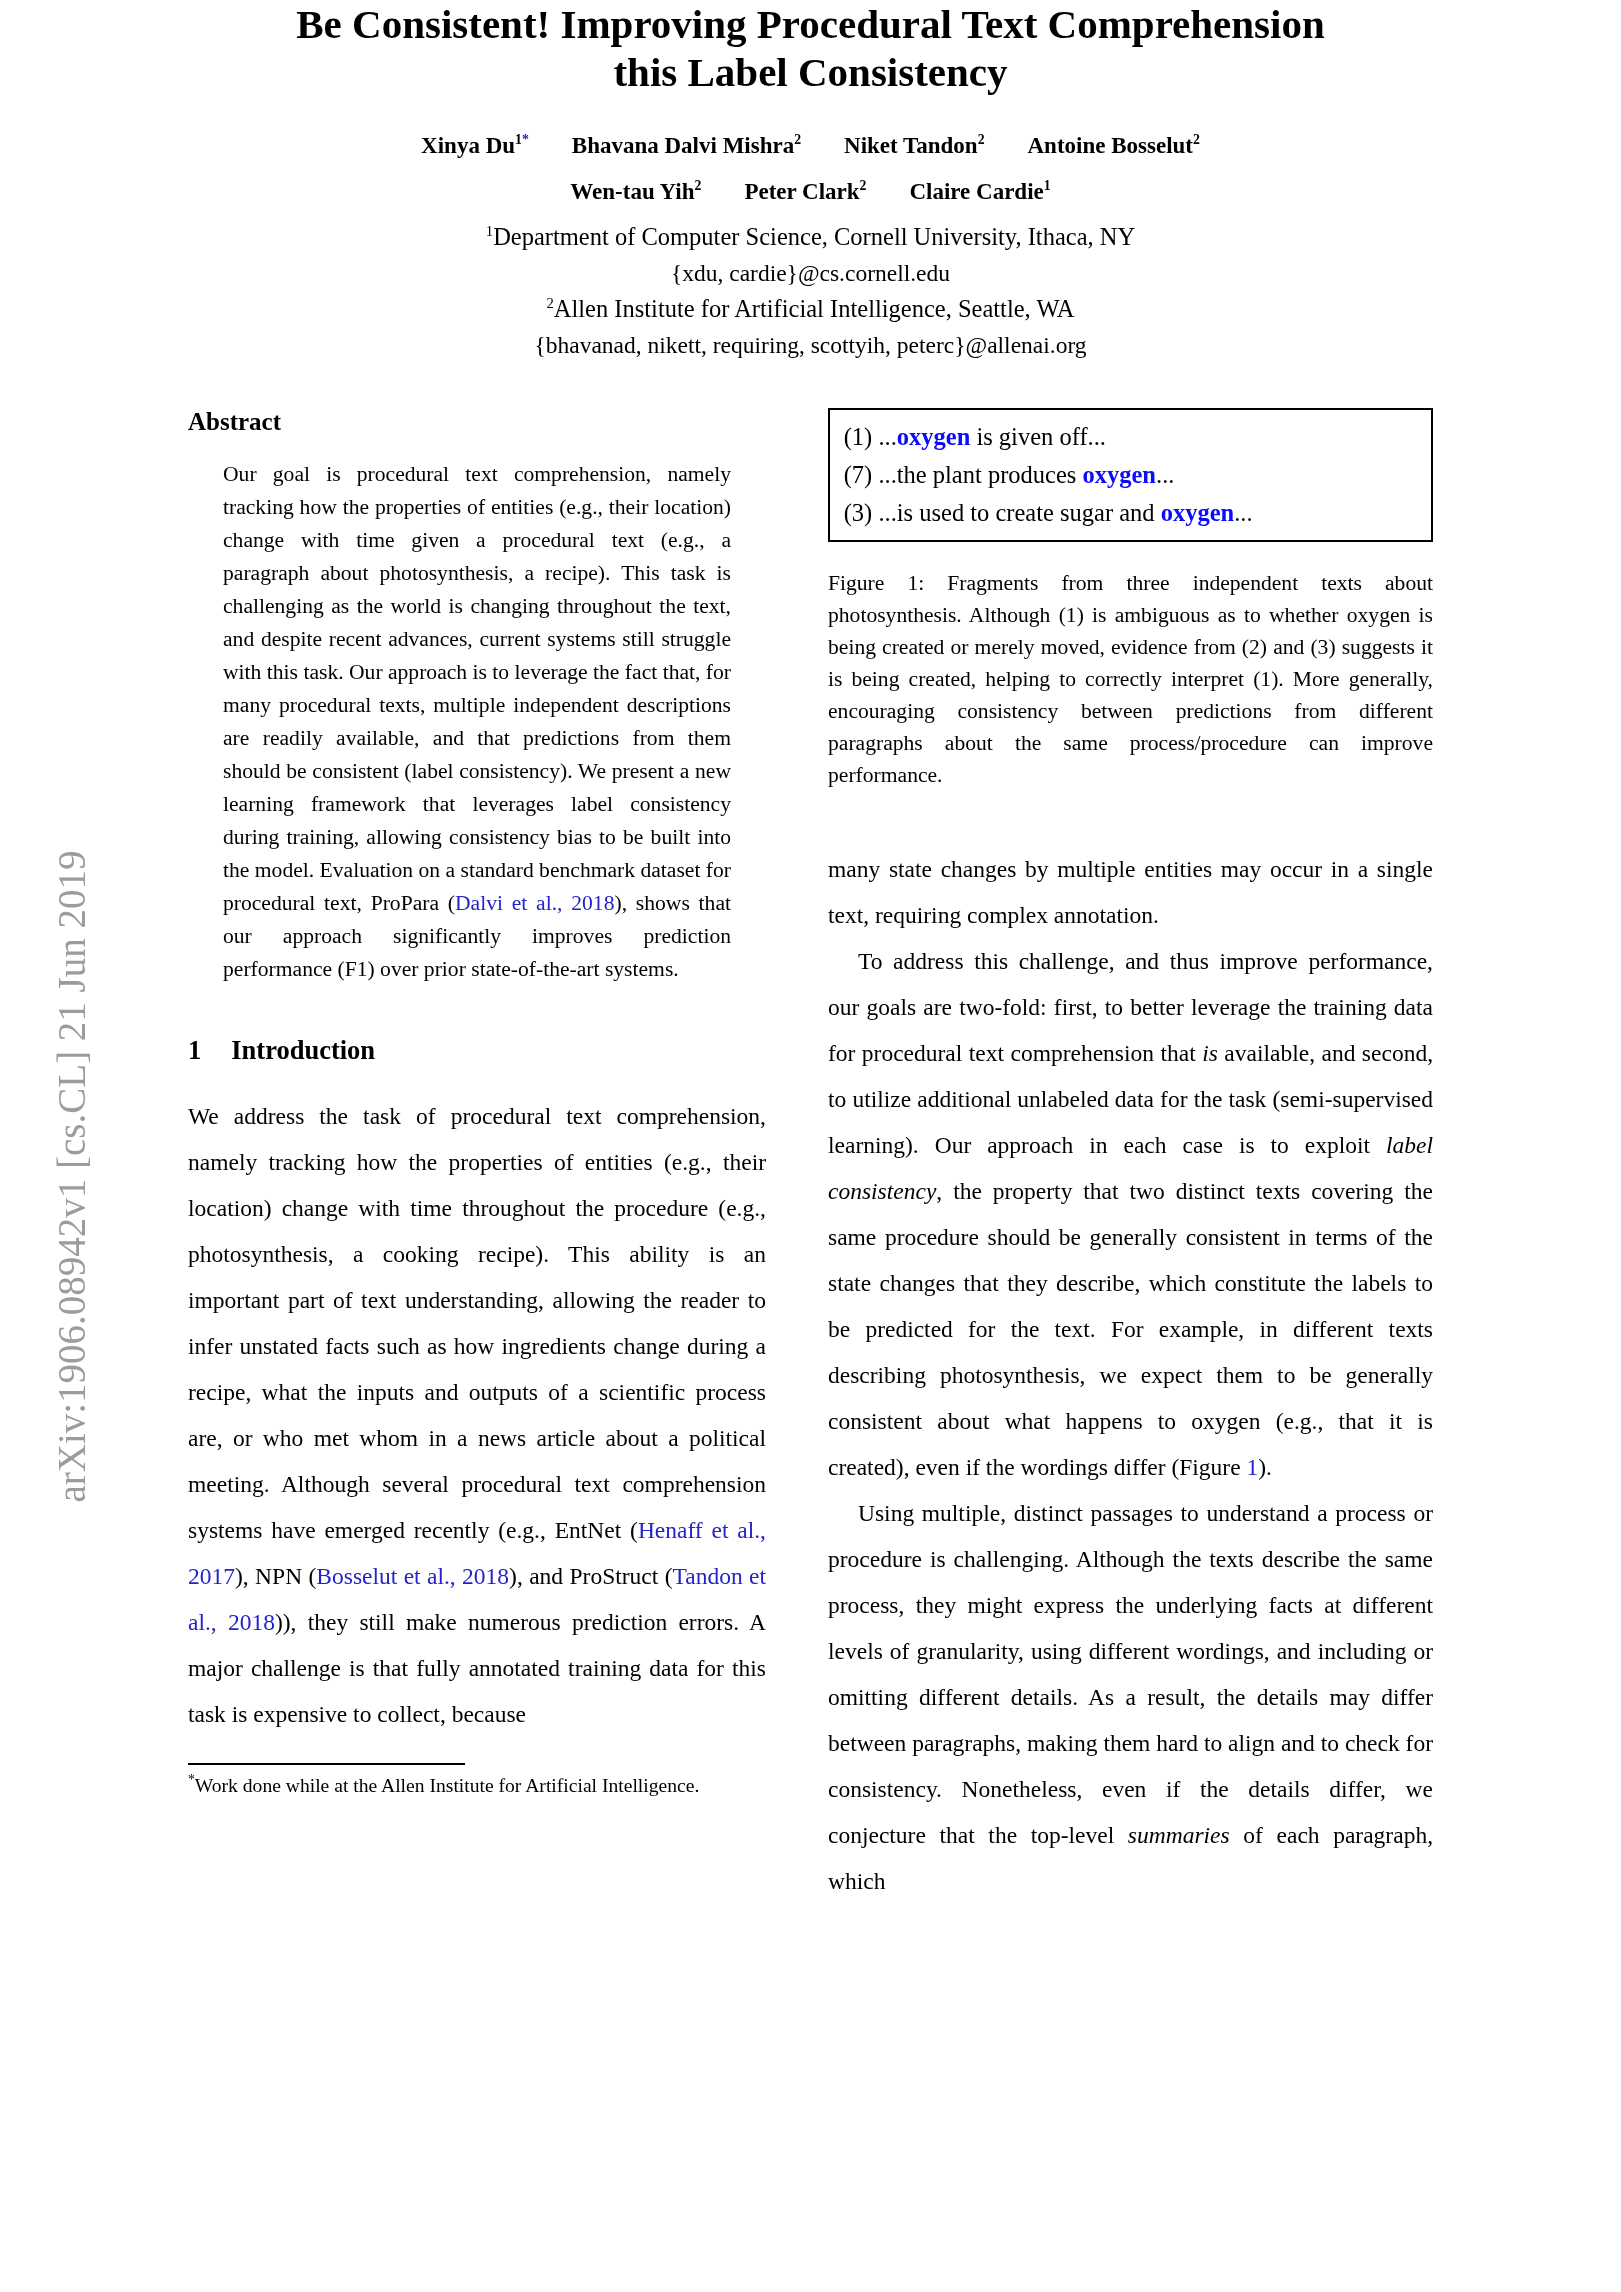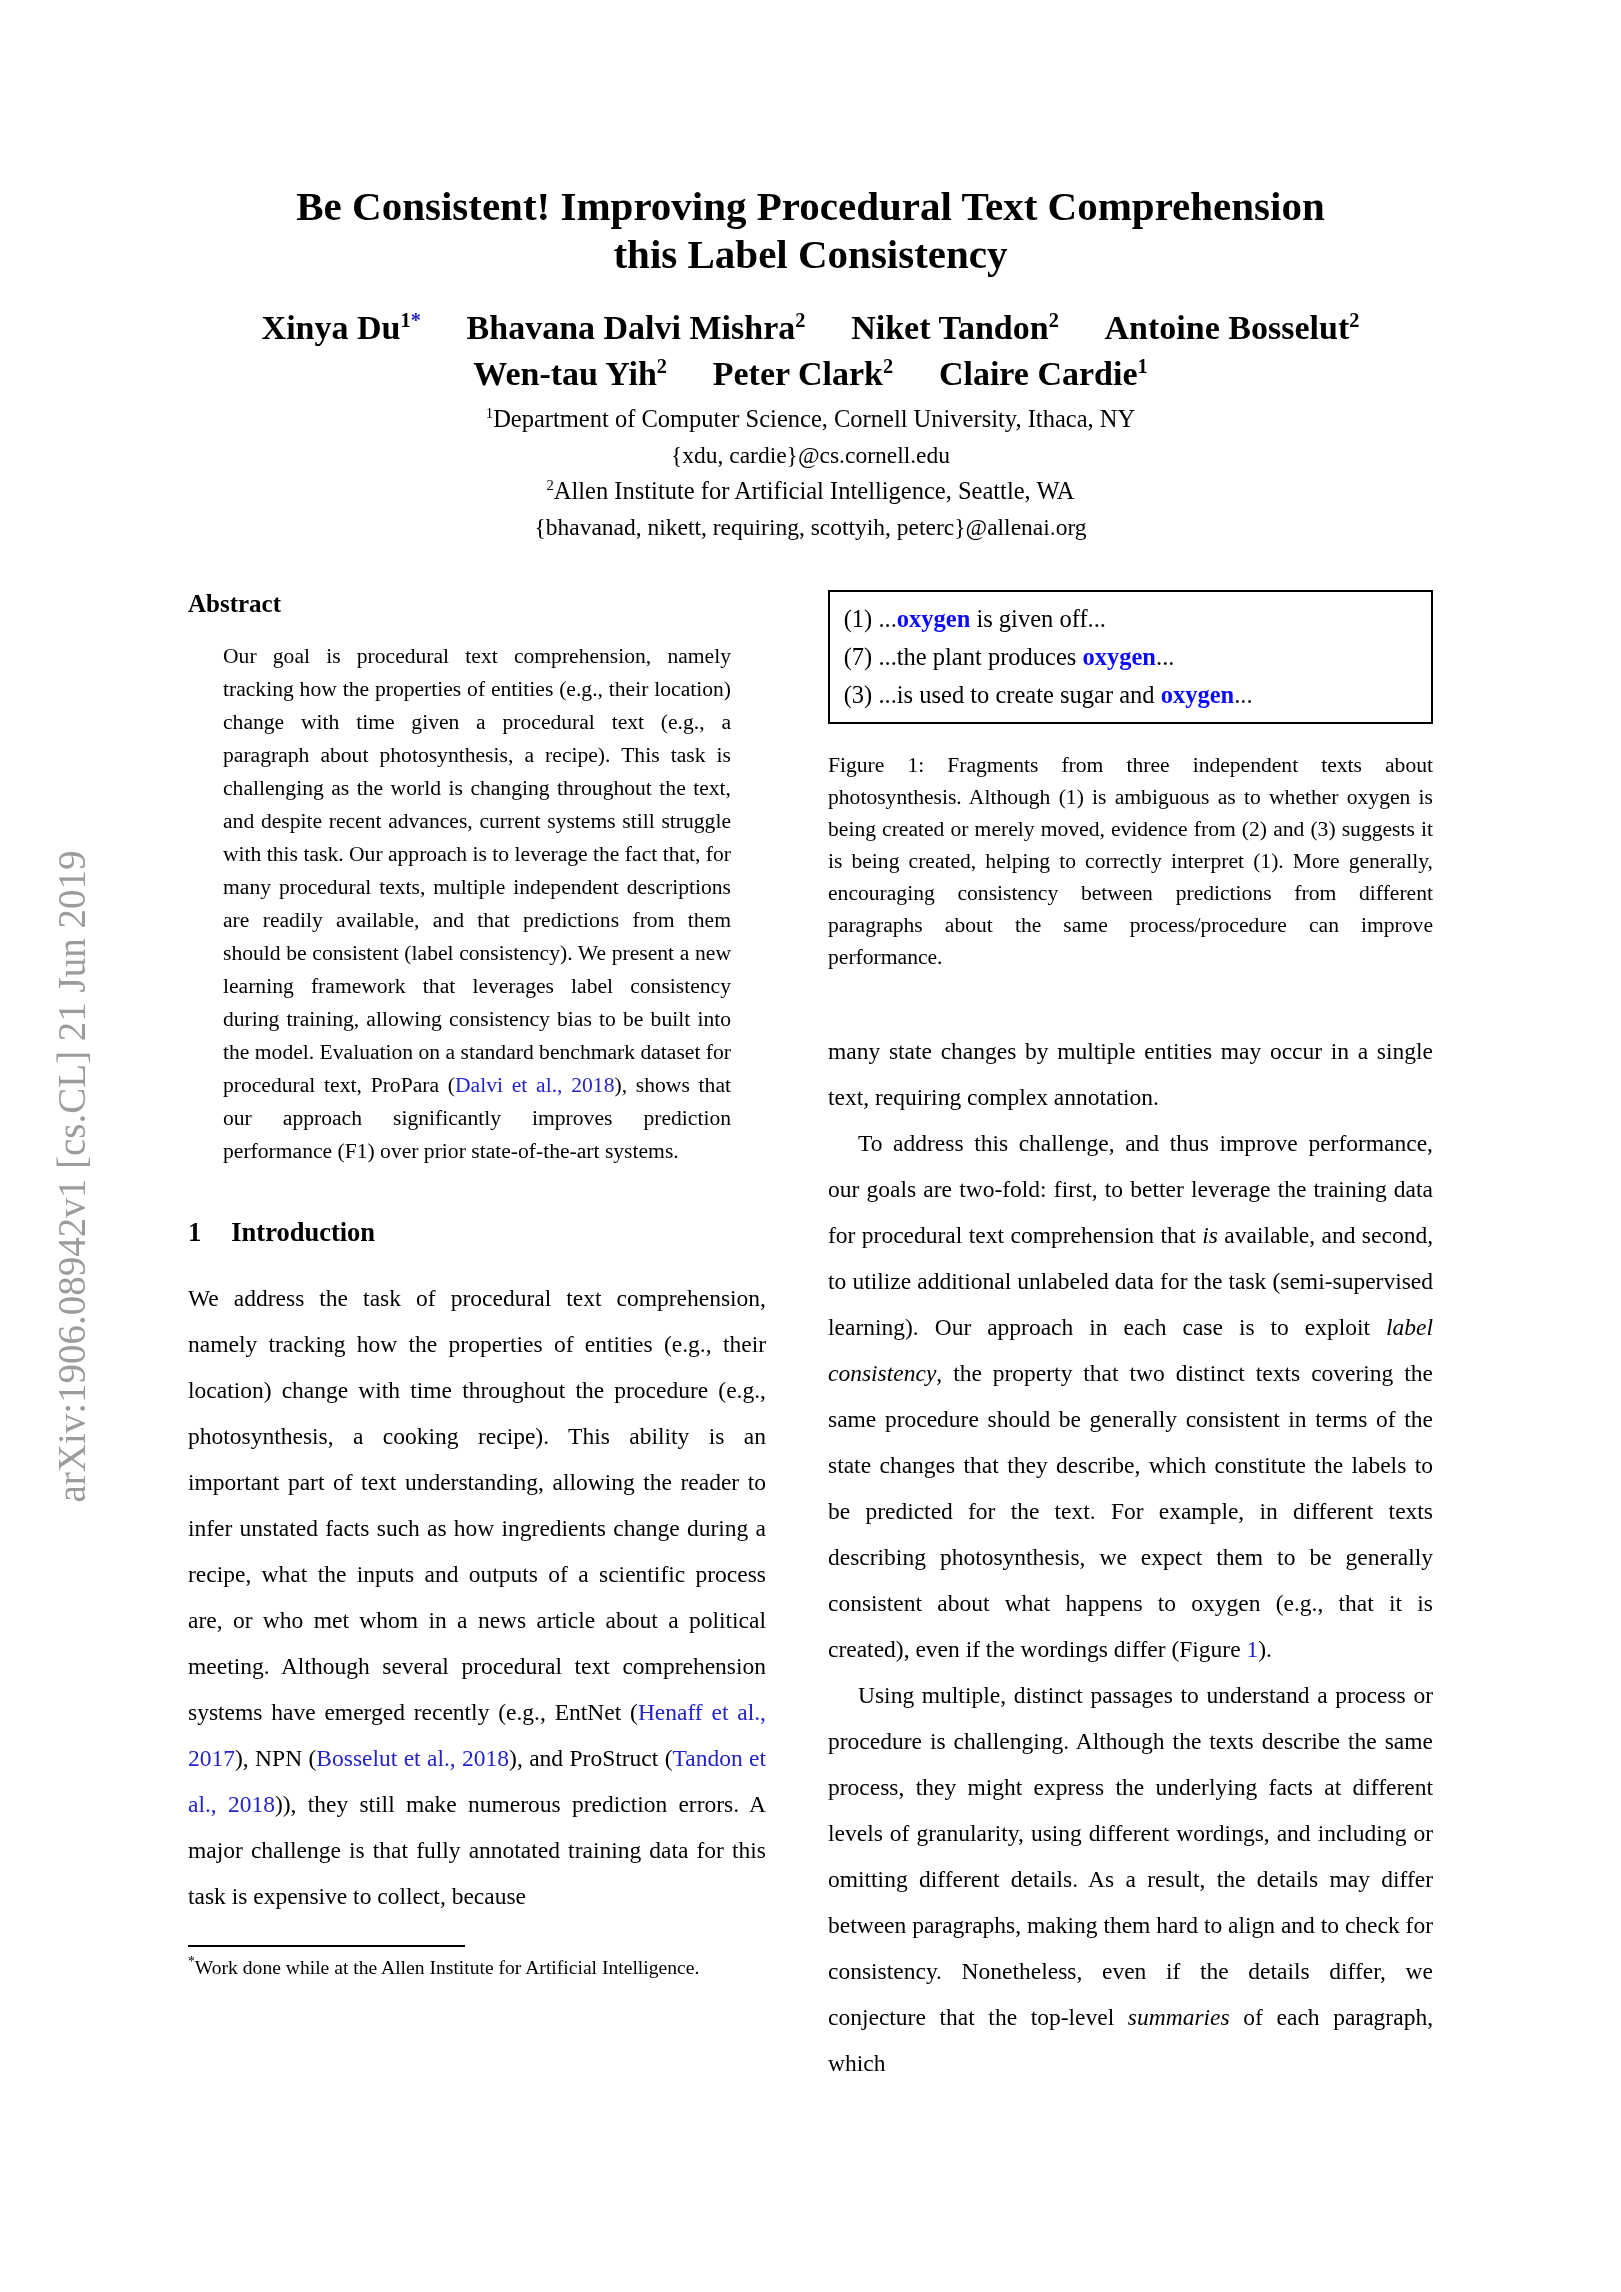--- a/index.html
+++ b/index.html
@@ -7,22 +7,22 @@
     width:1621px;height:2293px;background:#ffffff;color:#000;
     font-family:"Liberation Serif","DejaVu Serif",serif;
     position:relative;overflow:hidden;
     -webkit-hyphens:auto;hyphens:auto;
   }
   .watermark{
     position:absolute;left:-417px;top:1152px;width:980px;height:49px;
     text-align:center;transform:rotate(-90deg);
     color:var(--wm,#9c9c9c);font-size:39px;white-space:nowrap;
   }
-  .title{padding-top:182px;text-align:center;font-weight:700;font-size:41px;line-height:48px;}
-  .authors{margin-top:27.4px;text-align:center;font-weight:700;font-size:34px;line-height:46px;}
+  .title{text-align:center;font-weight:700;font-size:41px;line-height:48px;}
+  .authors{margin-top:27.4px;text-align:center;font-weight:700;font-size:23px;line-height:46px;}
   .author{margin:0 18.6px;white-space:nowrap;}
   .sup{font-size:60%;vertical-align:super;line-height:0;}
   .affils{text-align:center;font-size:24.5px;line-height:36px;margin-top:3.9px;}
   .email{font-family:Liberation Serif, serif;font-size:23.5px;}
   .columns{display:flex;gap:62px;margin:45px 0 0 188px;width:1245px;align-items:flex-start;}
   .colL{width:578px;}
   .colR{width:605px;}
   .abs-head{text-align:left;font-weight:700;font-size:25px;}
   .abs-body{margin:21.6px 35px 0 35px;text-align:justify;font-size:21.6px;line-height:33px;}
   .sec-head{margin-top:49px;font-weight:700;font-size:26.5px;}

